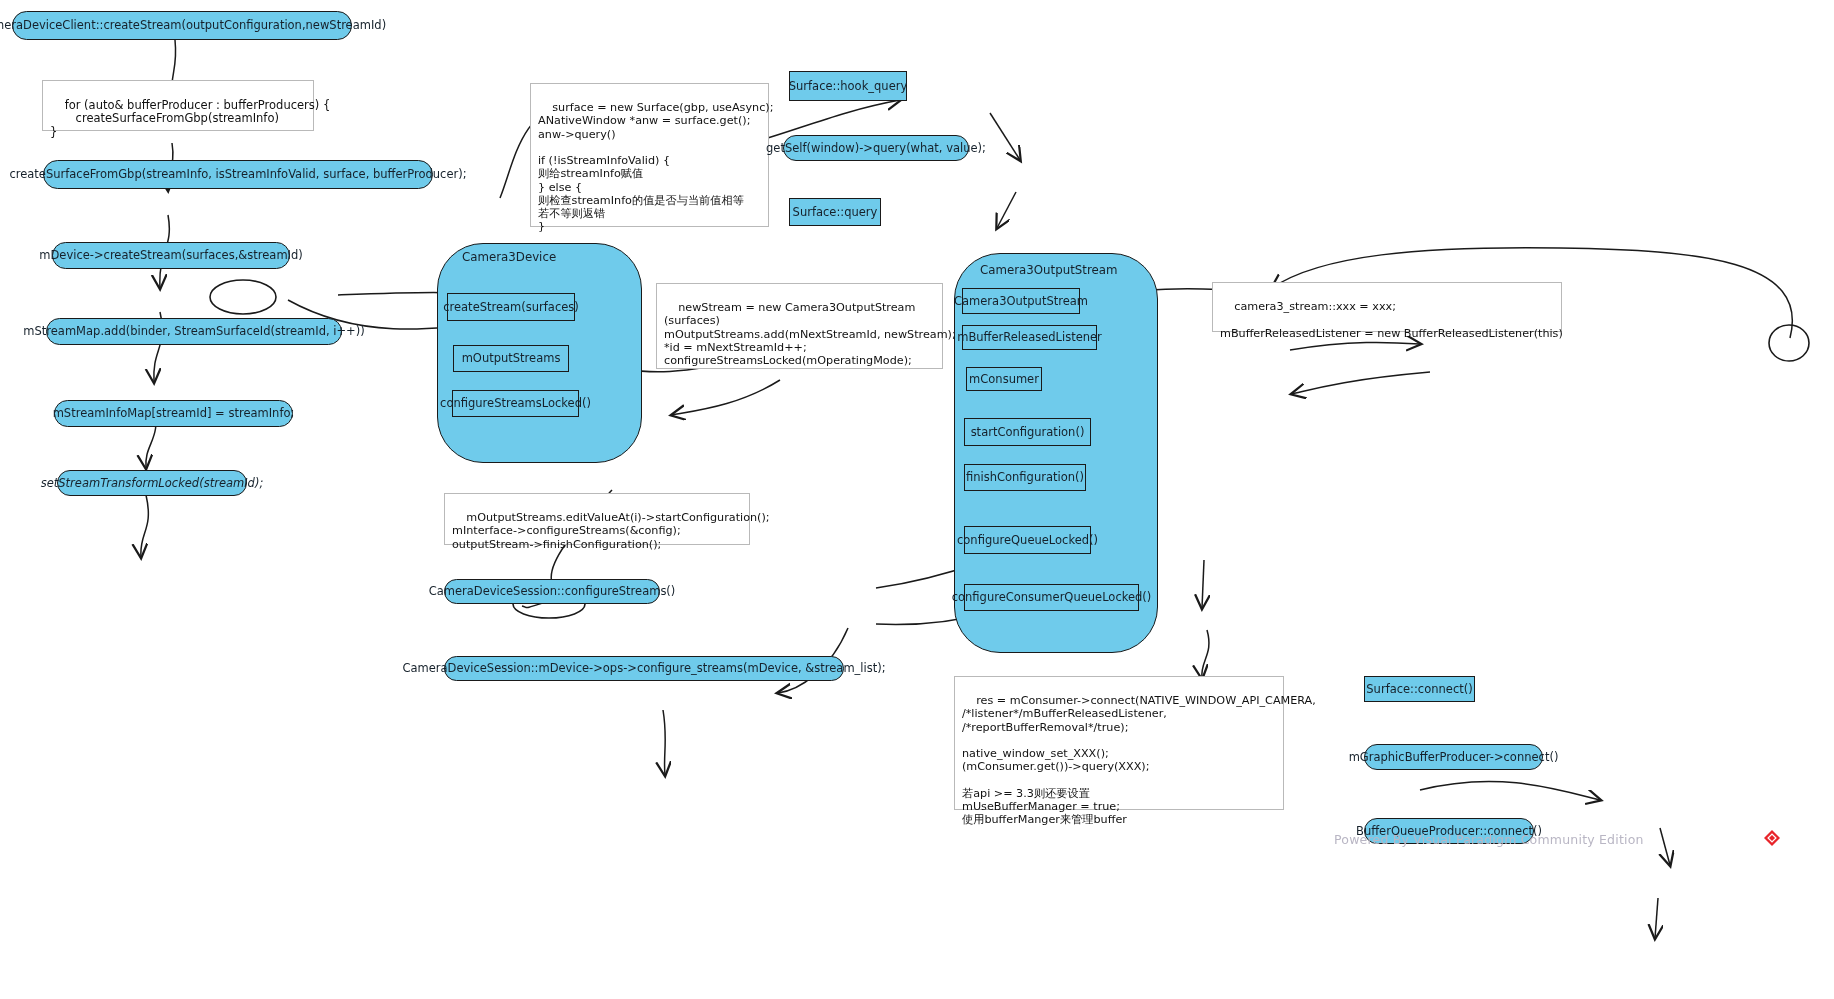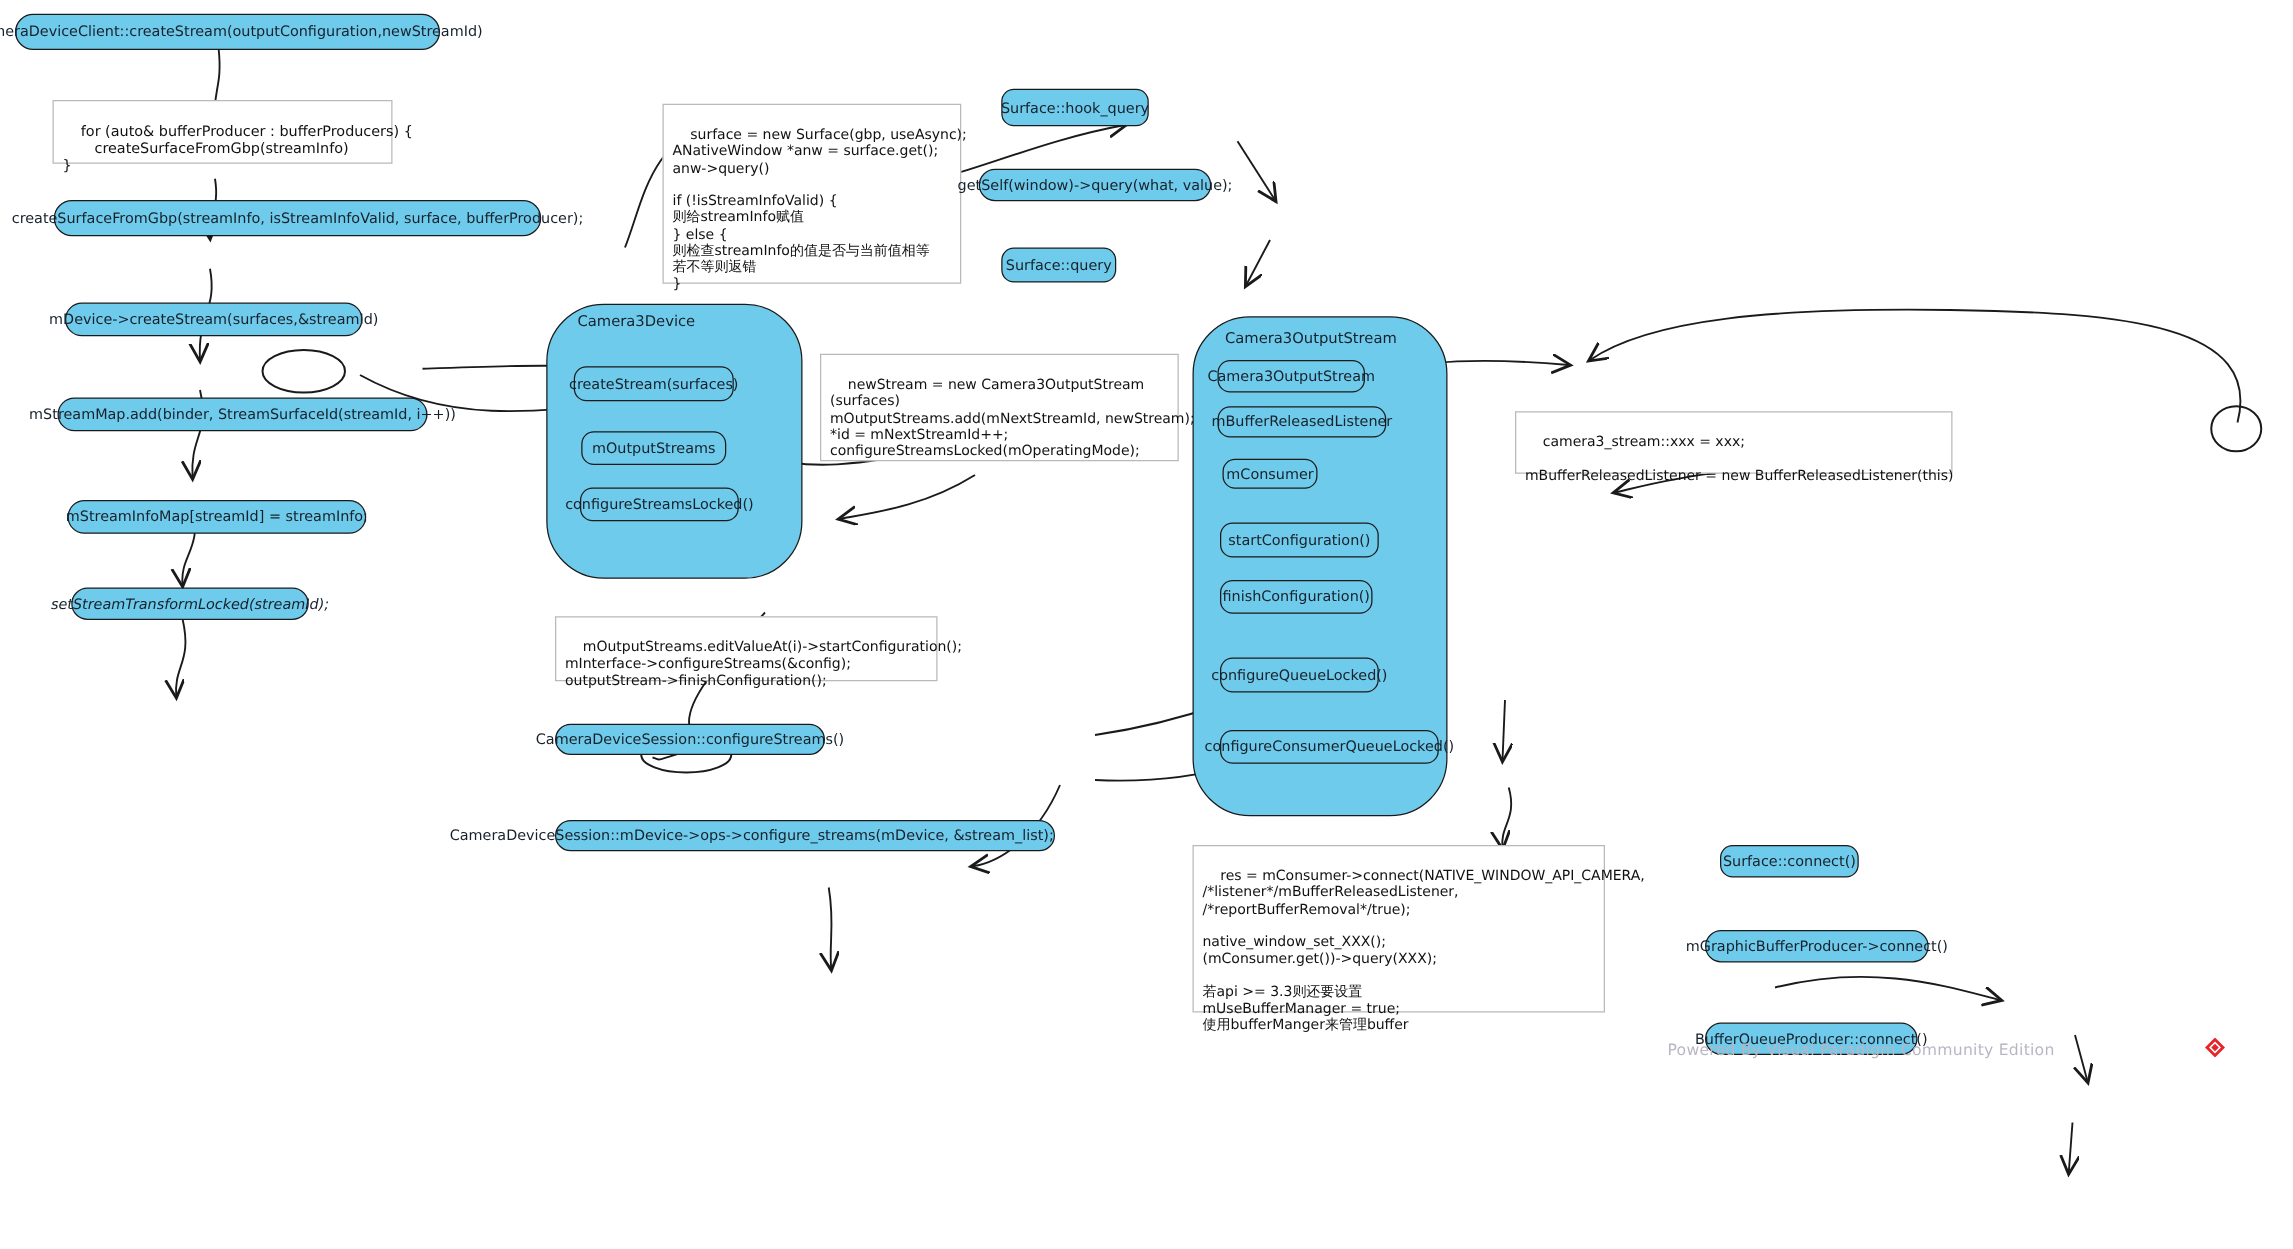--- a/index.html
+++ b/index.html
@@ -11,21 +11,21 @@
     background:#6FCBEB;
     border:1.4px solid #1a1a1a;
     color:#16212b;
     display:flex;align-items:center;justify-content:center;
     text-align:center;
     line-height:1.1;
     white-space:nowrap;
     box-sizing:border-box;
   }
   .pill{border-radius:999px;}
-  .rrect{border-radius:10px;margin-left:12px;}
+  .rrect{border-radius:0;}
   .group{
     position:absolute;
     background:#6FCBEB;
     border:1.4px solid #1a1a1a;
     border-radius:46px;
     box-sizing:border-box;
   }
   .group-title{
     position:absolute;
     color:#16212b;
@@ -221,36 +221,36 @@
   <div class="node rrect" style="left:964px;top:464px;width:122px;height:27px;font-size:11.5px;">
     <span>finishConfiguration()</span>
   </div>
   <div class="node rrect" style="left:964px;top:526px;width:127px;height:28px;font-size:11.5px;justify-content:center;">
     <span>configureQueueLocked()</span>
   </div>
   <div class="node rrect" style="left:964px;top:584px;width:175px;height:27px;font-size:11.5px;">
     <span>configureConsumerQueueLocked()</span>
   </div>
 
-  <div class="codebox" style="left:1212px;top:282px;width:350px;height:50px;font-size:11.2px;margin-top:47px;">
+  <div class="codebox" style="left:1212px;top:282px;width:350px;height:50px;font-size:11.2px;">
     <span>camera3_stream::xxx = xxx;
 
 mBufferReleasedListener = new BufferReleasedListener(this)</span>
   </div>
 
   <div class="codebox" style="left:444px;top:493px;width:306px;height:52px;font-size:11.2px;">
     <span>mOutputStreams.editValueAt(i)-&gt;startConfiguration();
 mInterface-&gt;configureStreams(&amp;config);
 outputStream-&gt;finishConfiguration();</span>
   </div>
 
   <div class="node pill" style="left:444px;top:579px;width:216px;height:25px;font-size:11.5px;">
     <span>CameraDeviceSession::configureStreams()</span>
   </div>
-  <div class="node pill" style="left:444px;top:656px;width:400px;height:25px;font-size:11.5px;justify-content:flex-end;">
+  <div class="node pill" style="left:444px;top:656px;width:400px;height:25px;font-size:11.5px;">
     <span>CameraDeviceSession::mDevice-&gt;ops-&gt;configure_streams(mDevice, &amp;stream_list);</span>
   </div>
 
   <div class="codebox" style="left:954px;top:676px;width:330px;height:134px;font-size:11.2px;">
     <span>res = mConsumer-&gt;connect(NATIVE_WINDOW_API_CAMERA,
 /*listener*/mBufferReleasedListener,
 /*reportBufferRemoval*/true);
 
 native_window_set_XXX();
 (mConsumer.get())-&gt;query(XXX);

